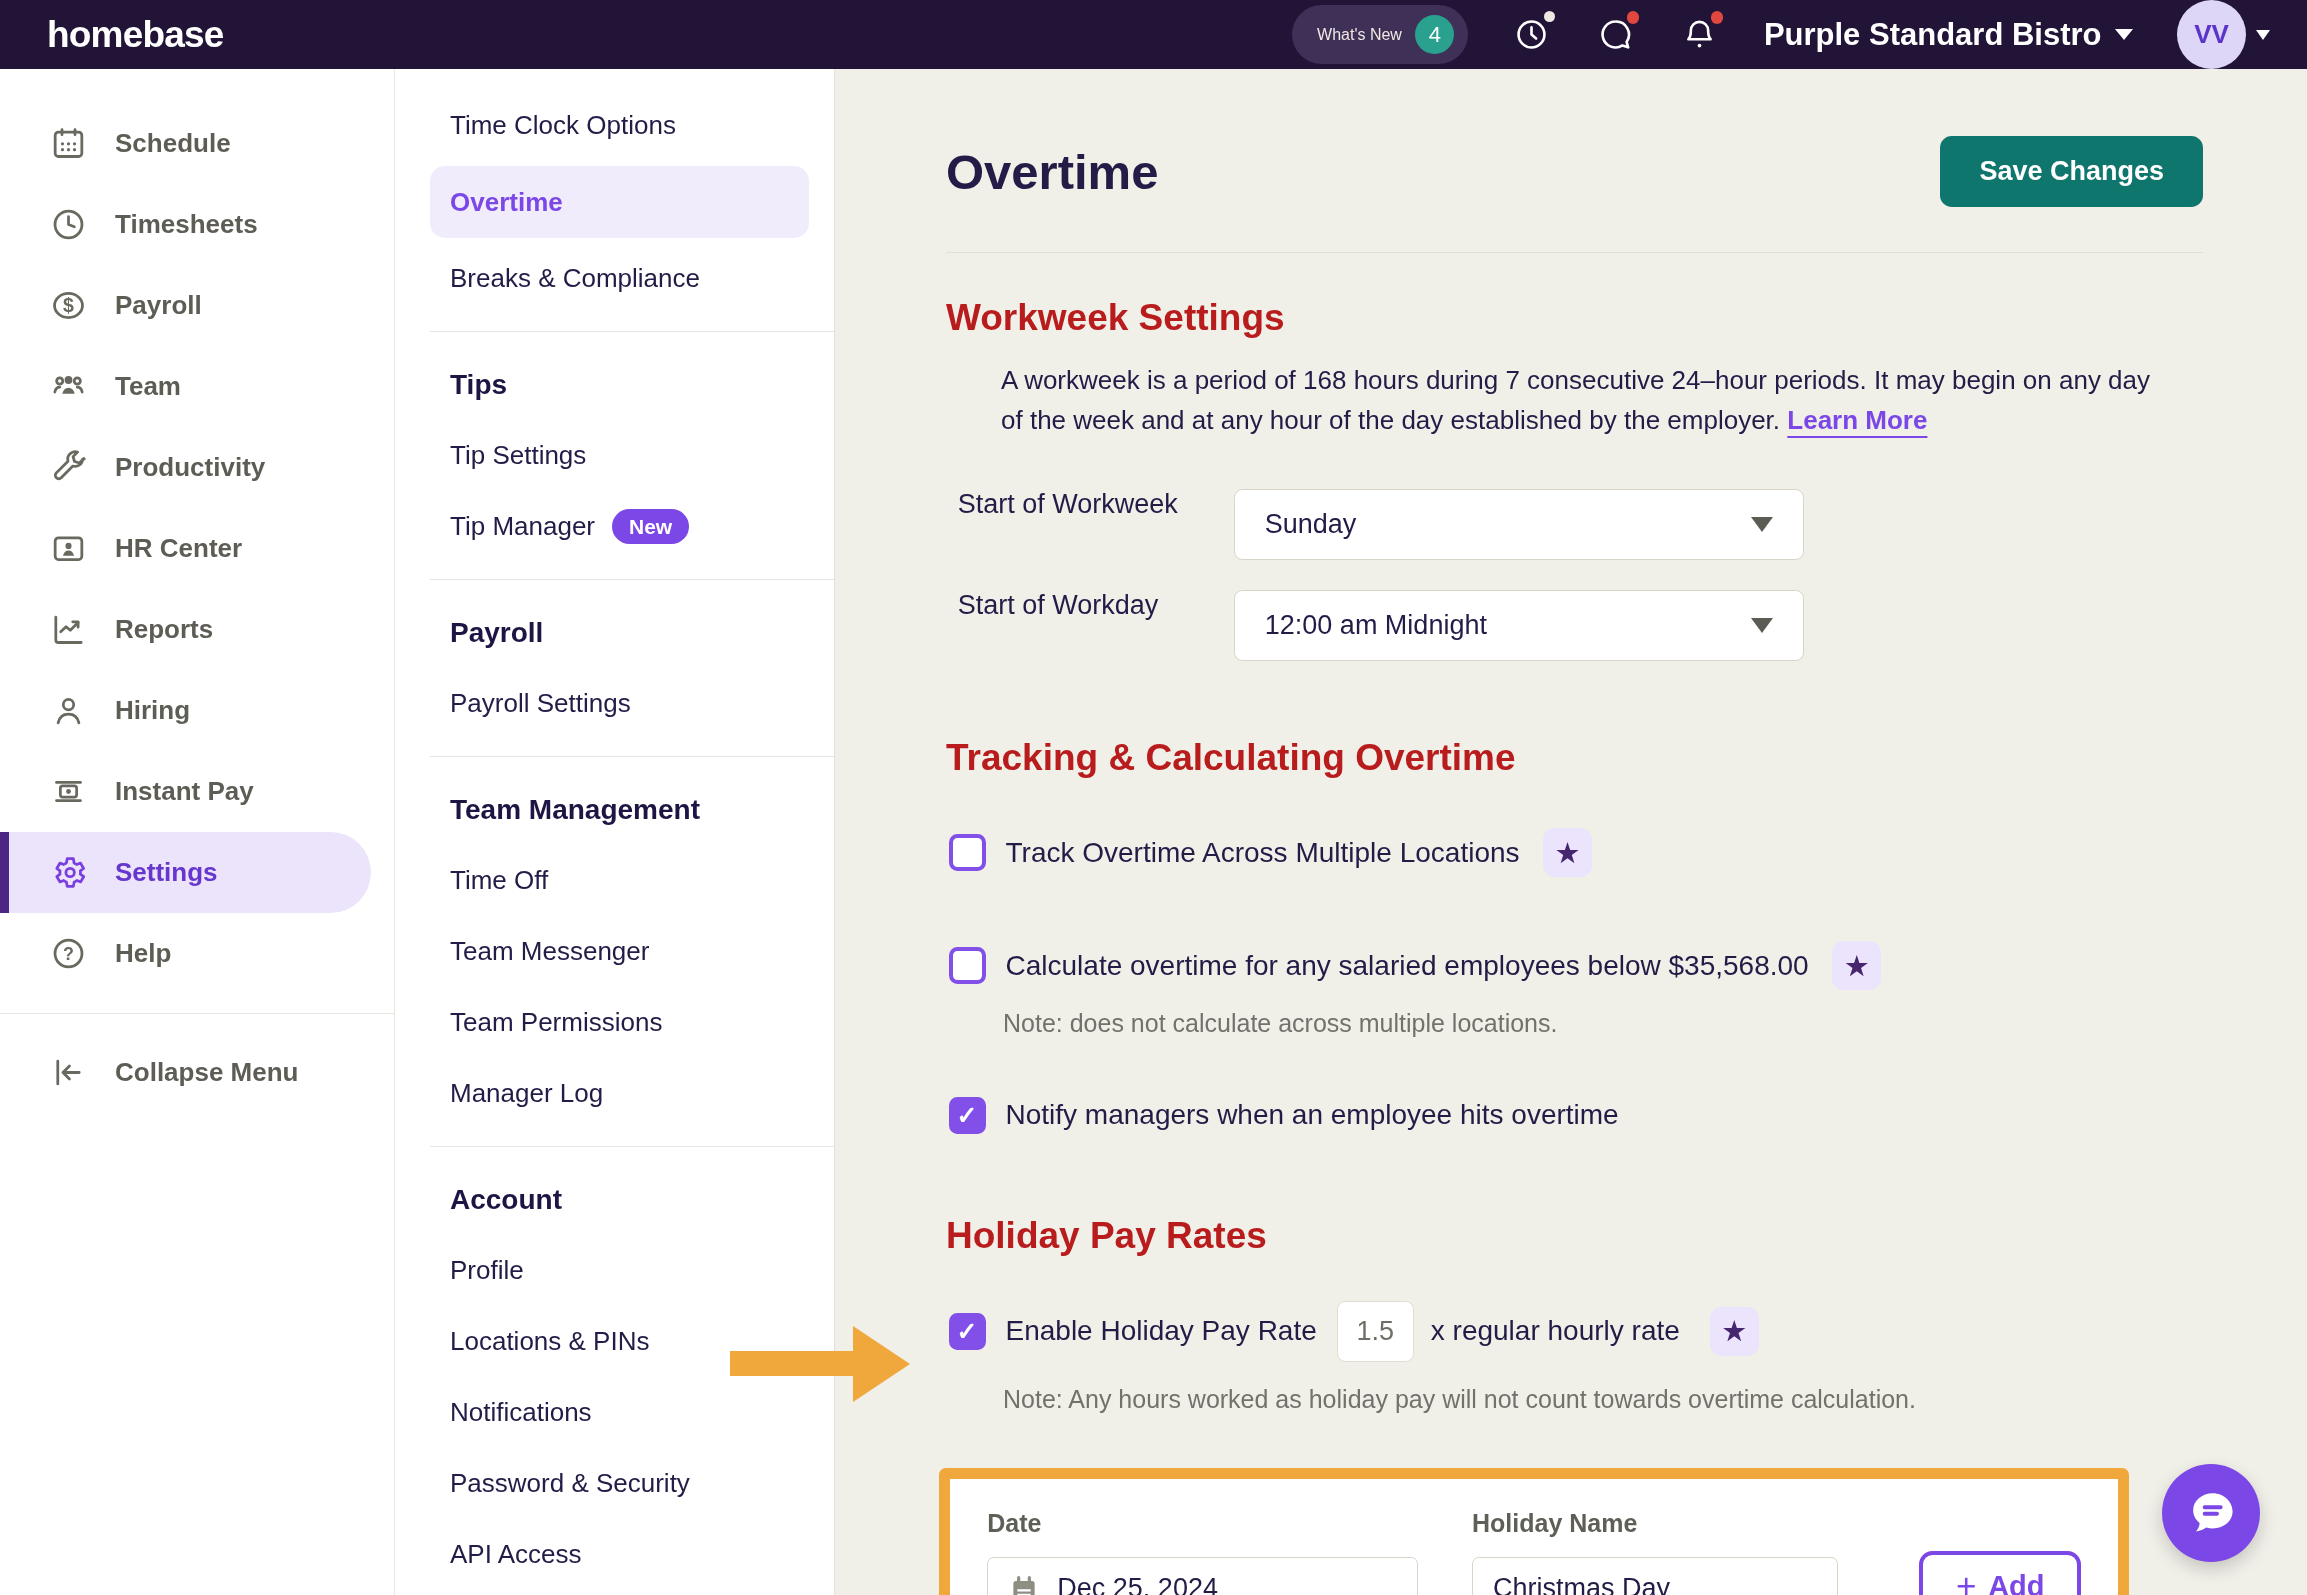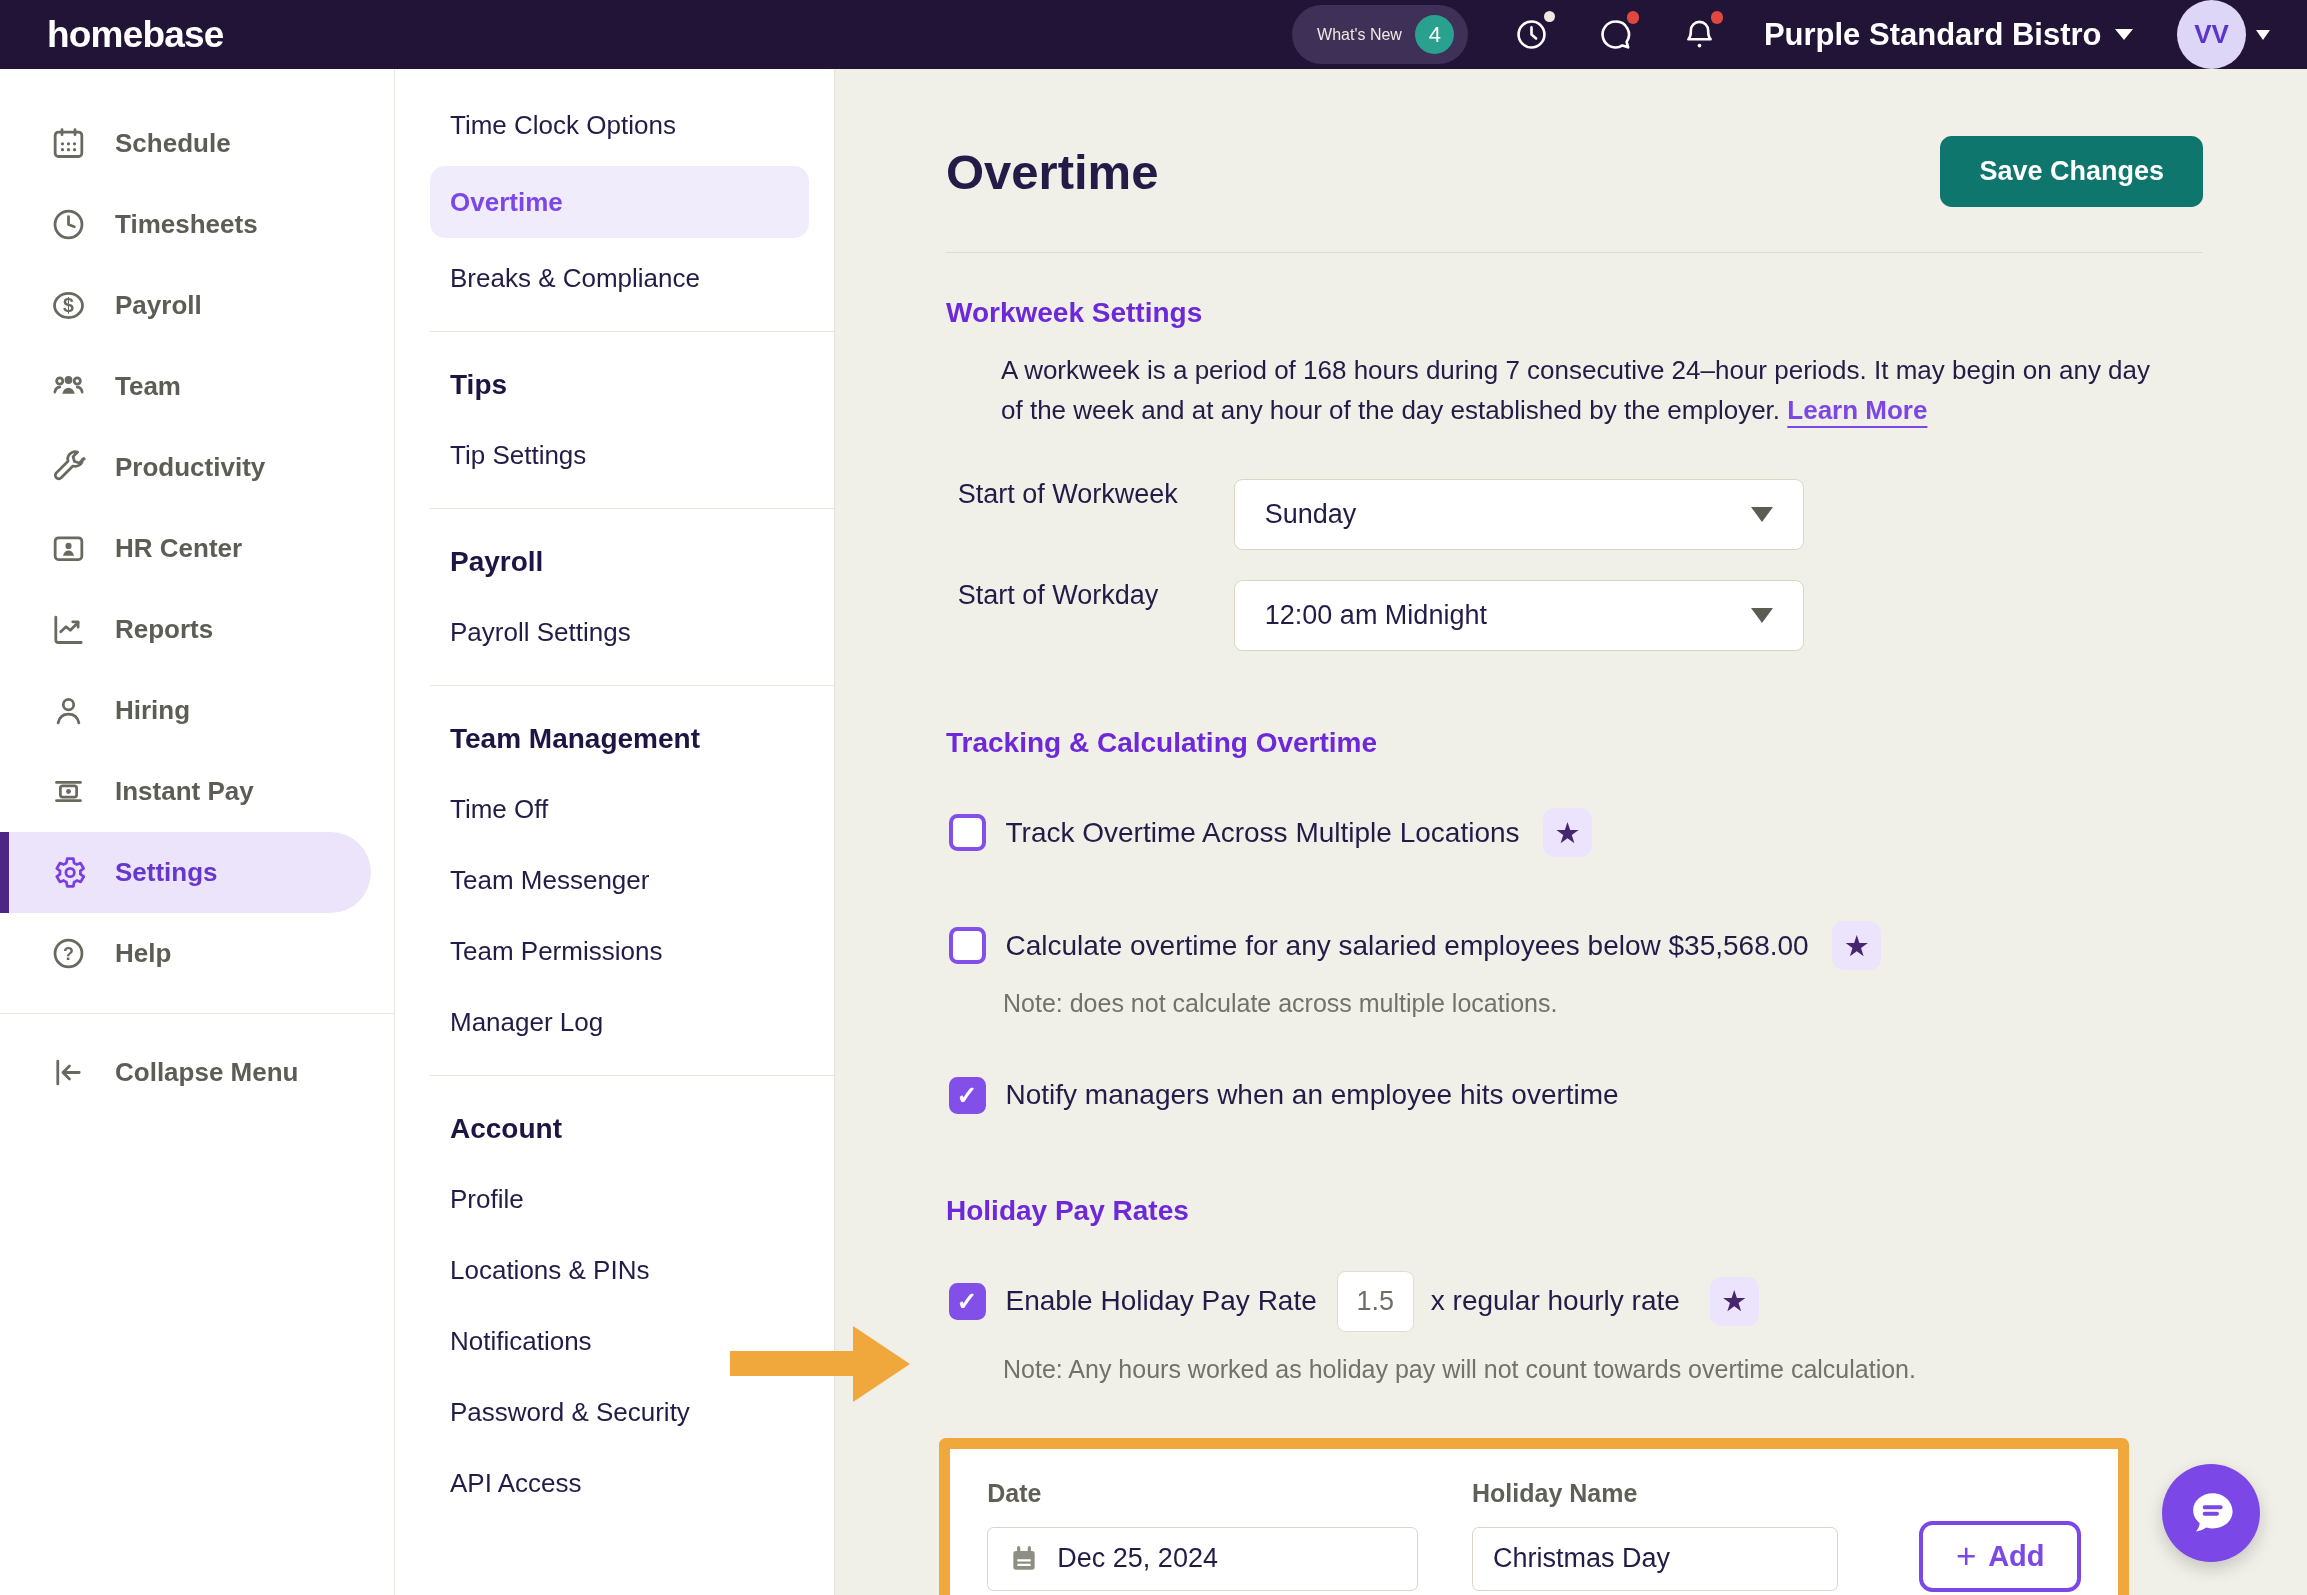--- a/index.html
+++ b/index.html
@@ -60,21 +60,21 @@
                padding:5.9px 17px; border-radius:840px; }
 
   
   .main { flex:1; min-width:0; background:#f0efe8; padding:0 104px 0 111px; position:relative; }
   .main-header { margin-top:67px; display:flex; align-items:center; justify-content:space-between; }
   .page-title { font-size:49px; font-weight:bold; color:#241b47; }
   .btn-save { background:#0f766e; color:#fff; font-size:27px; font-weight:bold; border:none;
               border-radius:11.8px; padding:20px 39px; cursor:pointer; font-family:inherit; }
   .header-divider { border-top:1.7px solid #e2dfd2; margin-top:45px; }
 
-  .section-h { font-size:28px; font-weight:bold; color:#6d28d9; }
+  .section-h { font-size:37px; font-weight:bold; color:#b91c1c; }
   .ww-section { margin-top:44px; }
   .ww-desc { margin:22px 0 0 55px; width:1173px; font-size:26px; line-height:1.52; color:#241b47; }
   .link { color:#7b47e6; font-weight:bold; text-decoration:underline; text-underline-offset:6.7px; cursor:pointer; }
 
   .form-row { display:flex; margin-left:11.8px; }
   .form-row.r1 { margin-top:49px; }
   .form-row.r2 { margin-top:30px; }
   .form-label { width:276px; font-size:27px; color:#241b47; }
   .select { width:570px; height:71px; background:#fff; border:1.7px solid #d8d5c6; border-radius:8.4px;
             display:flex; align-items:center; padding:0 30px; font-size:27px; color:#241b47; cursor:pointer; }
@@ -272,20 +272,24 @@
     </nav>
 
     <nav class="subnav">
       <div class="sn-item">Time Clock Options</div>
       <div class="sn-item active">Overtime</div>
       <div class="sn-item">Breaks &amp; Compliance</div>
       <div class="sn-divider"></div>
 
       <div class="sn-header">Tips</div>
       <div class="sn-item">Tip Settings</div>
+      <div class="sn-item">
+        <span>Tip Manager</span>
+        <span class="badge-new">New</span>
+      </div>
       <div class="sn-divider"></div>
 
       <div class="sn-header">Payroll</div>
       <div class="sn-item">Payroll Settings</div>
       <div class="sn-divider"></div>
 
       <div class="sn-header">Team Management</div>
       <div class="sn-item">Time Off</div>
       <div class="sn-item">Team Messenger</div>
       <div class="sn-item">Team Permissions</div>

